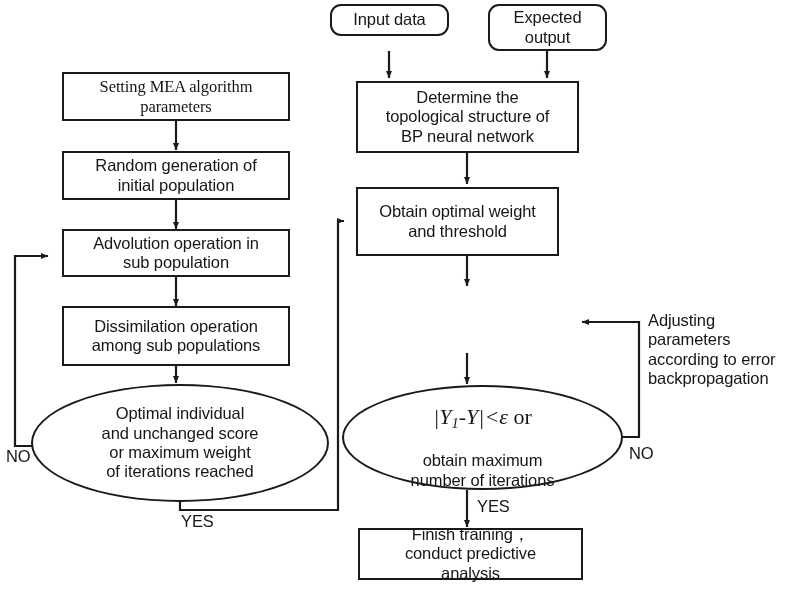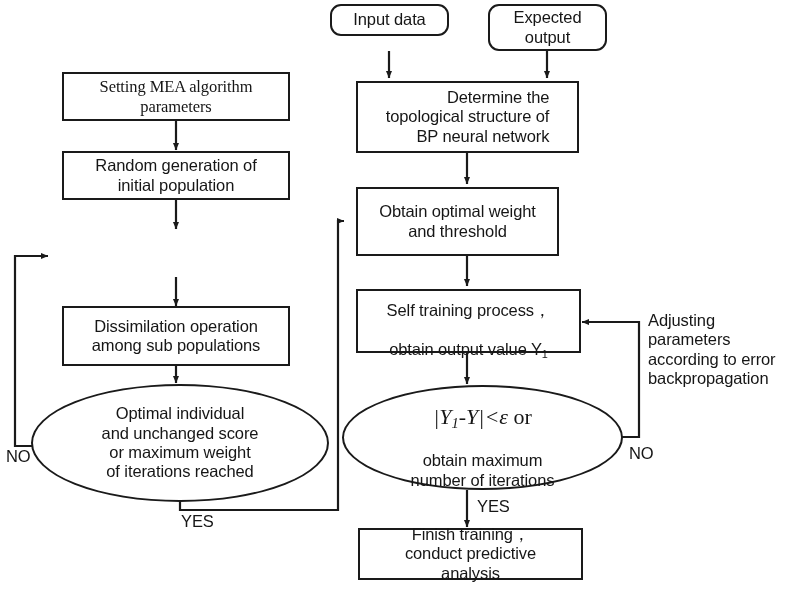--- a/index.html
+++ b/index.html
@@ -117,20 +117,24 @@
   <div class="node" style="left:62px; top:72px; width:228px; height:49px;font-family:Liberation Serif, serif;">
     <span class="txt">Setting MEA algorithm
 parameters</span>
   </div>
 
   <div class="node" style="left:62px; top:151px; width:228px; height:49px;">
     <span class="txt">Random generation of
 initial population</span>
   </div>
 
+  <div class="node" style="left:62px; top:229px; width:228px; height:48px;">
+    <span class="txt">Advolution operation in
+sub population</span>
+  </div>
 
   <div class="node" style="left:62px; top:306px; width:228px; height:60px;">
     <span class="txt">Dissimilation operation
 among sub populations</span>
   </div>
 
   <div class="node ellipse" style="left:31px; top:384px; width:298px; height:118px;">
     <span class="txt">Optimal individual
 and unchanged score
 or maximum weight
@@ -143,37 +147,31 @@
 
   <div class="node rounded" style="left:330px; top:4px; width:119px; height:32px;">
     <span class="txt">Input data</span>
   </div>
 
   <div class="node rounded" style="left:488px; top:4px; width:119px; height:47px;">
     <span class="txt">Expected
 output</span>
   </div>
 
-  <div class="node" style="left:356px; top:81px; width:223px; height:72px;text-align:right;">
+  <div class="node" style="left:356px; top:81px; width:223px; height:72px;">
     <span class="txt">Determine the
 topological structure of
 BP neural network</span>
   </div>
 
   <div class="node" style="left:356px; top:187px; width:203px; height:69px;">
     <span class="txt">Obtain  optimal weight
 and threshold</span>
   </div>
 
-  <div class="node" style="left:356px; top:289px; width:225px; height:64px;">
-    <span class="txt">
-      <span>Self training process，</span><br>
-      <span>obtain output value Y</span><sub>1</sub>
-    </span>
-  </div>
 
   <div class="node ellipse" style="left:342px; top:385px; width:281px; height:105px;">
     <span class="txt">
       <span class="math"><span>|Y</span><sub>1</sub><span>-Y|&lt;</span><span>ε</span><span class="up"> or</span></span><br>
       <span>obtain maximum
 number of iterations</span>
     </span>
   </div>
 
   <div class="edge-label" style="left:629px; top:444px;">NO</div>

